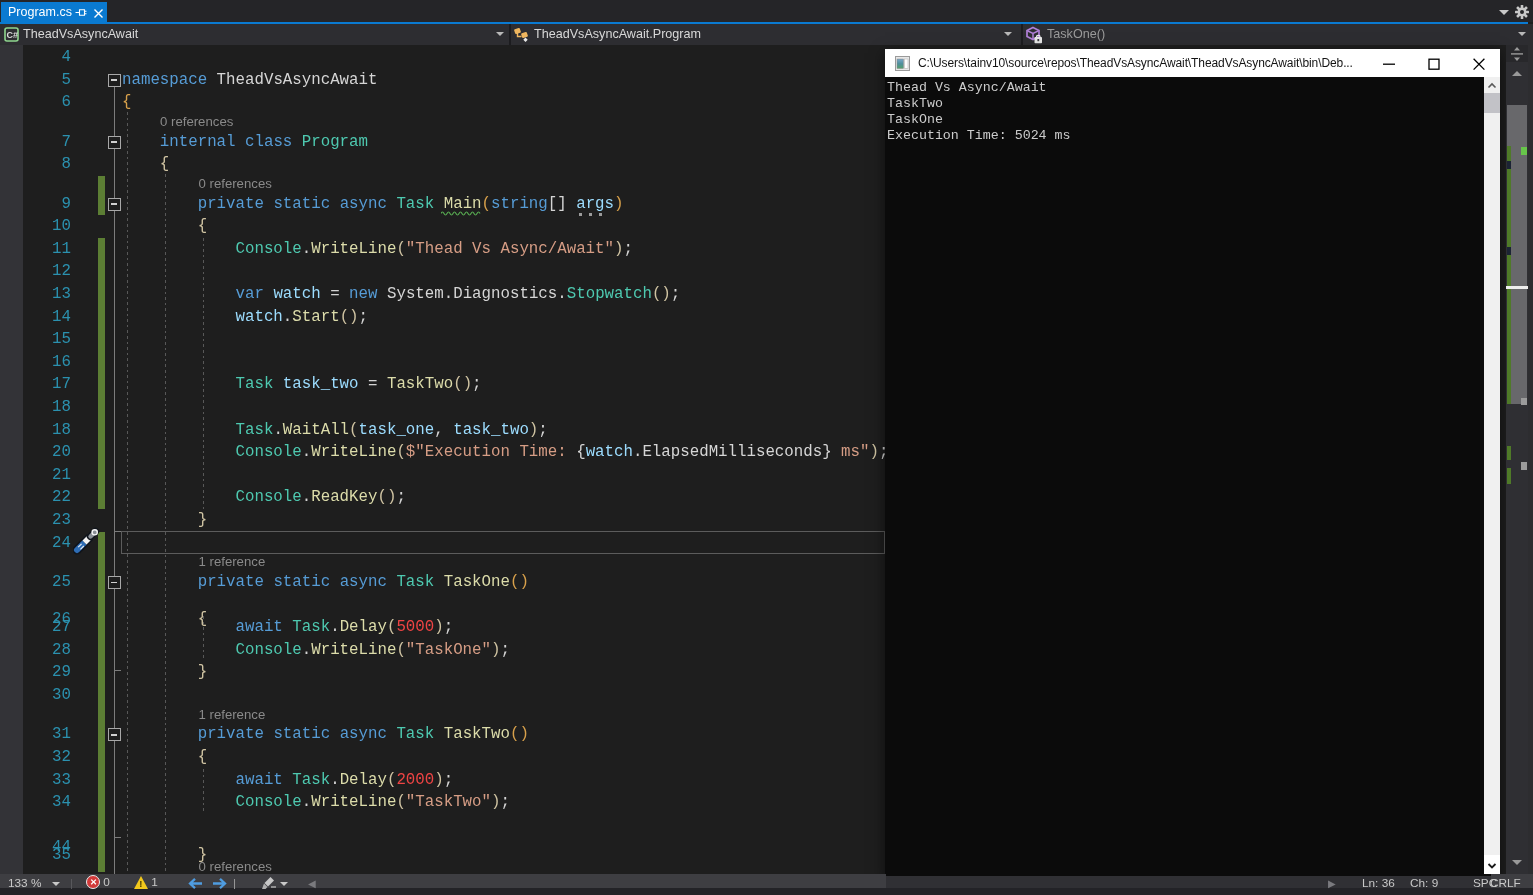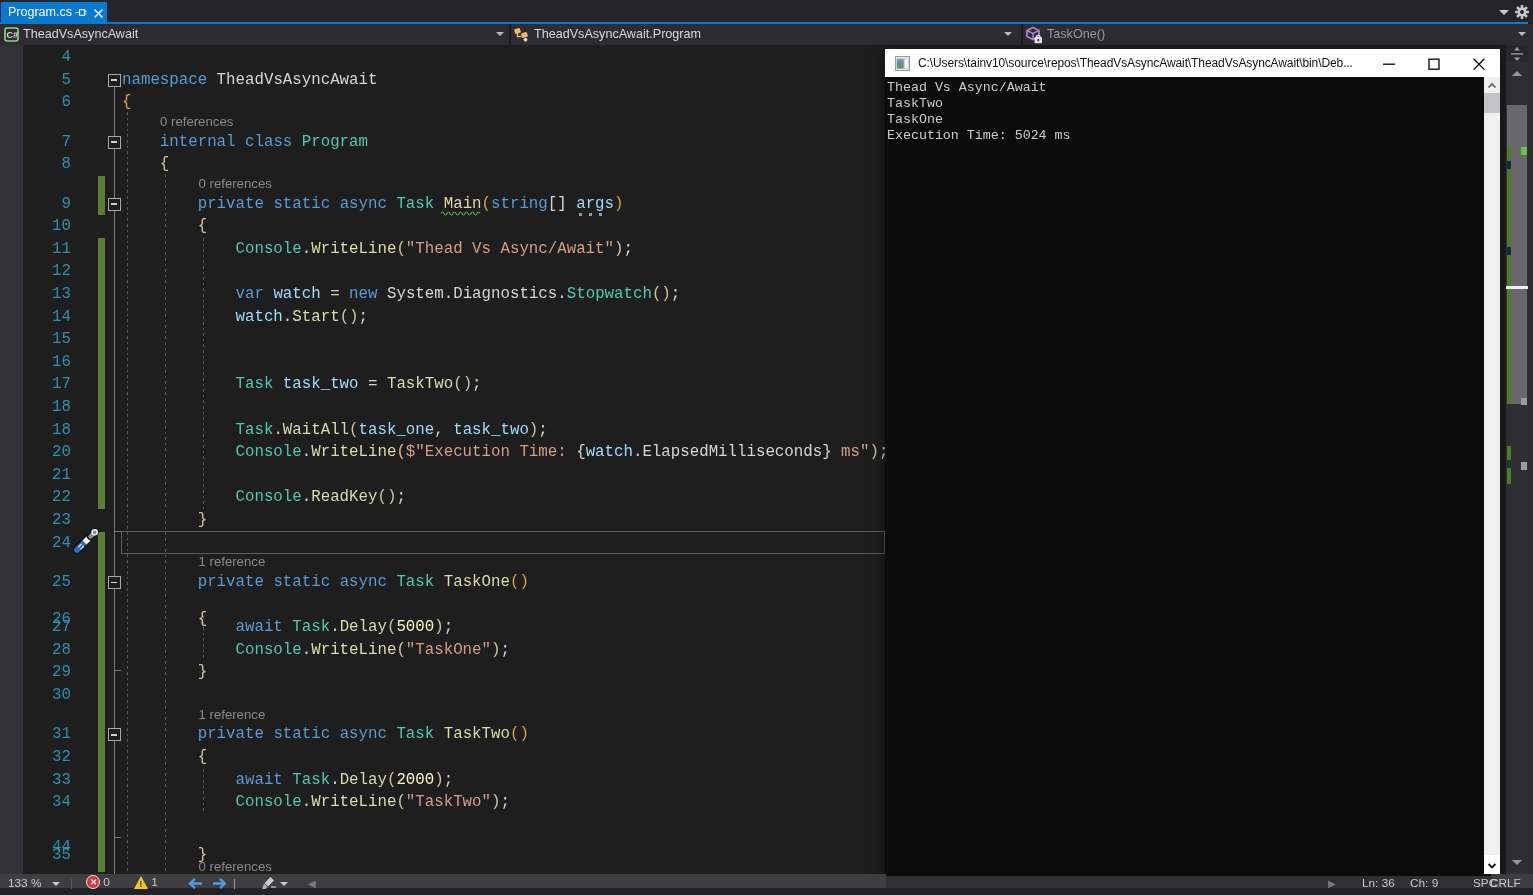--- a/index.html
+++ b/index.html
@@ -16,21 +16,21 @@
 .gb{position:absolute;left:98px;width:7px;background:#5c7e34}
 .ig{position:absolute;width:1px;background:repeating-linear-gradient(to bottom,#585858 0 2.6px,transparent 2.6px 5.6px)}
 #foldline{position:absolute;left:113.5px;top:86px;width:1px;height:788px;background:#7c7c7c;z-index:2}
 .tick{position:absolute;left:114px;width:7px;height:1px;background:#7c7c7c}
 #curline{position:absolute;left:120.5px;top:531.3px;width:764px;height:22.6px;border:1.6px solid #5c5c5c}
 .k{font-style:normal;color:#569cd6}
 .t{font-style:normal;color:#4ec9b0}
 .m{font-style:normal;color:#dcdcaa}
 .v{font-style:normal;color:#9cdcfe}
 .s{font-style:normal;color:#d69d85}
-.n{font-style:normal;color:#fef9c3}
+.n{font-style:normal;color:#ef4444}
 .p{font-style:normal;color:#d4d4d4}
 .g{font-style:normal;color:#d7a04b}
 .b{font-style:normal;color:#cfc3a2}
 .sq{font-style:normal}
 .dots{font-style:normal;position:relative}
 .dots:after{content:"";position:absolute;left:3px;bottom:-3.5px;width:26px;height:3px;background:
  radial-gradient(circle 1.5px at 1.5px 1.5px,#9b9b9b 99%,transparent),radial-gradient(circle 1.5px at 11.5px 1.5px,#9b9b9b 99%,transparent),radial-gradient(circle 1.5px at 21.5px 1.5px,#9b9b9b 99%,transparent)}
 
 #tabrow{position:absolute;left:0;top:0;width:1533px;height:22px;background:#252528;z-index:4}
 #tab{position:absolute;left:1px;top:2px;width:106px;height:20px;background:#0a7ad1;color:#fff;font-size:12.5px}

